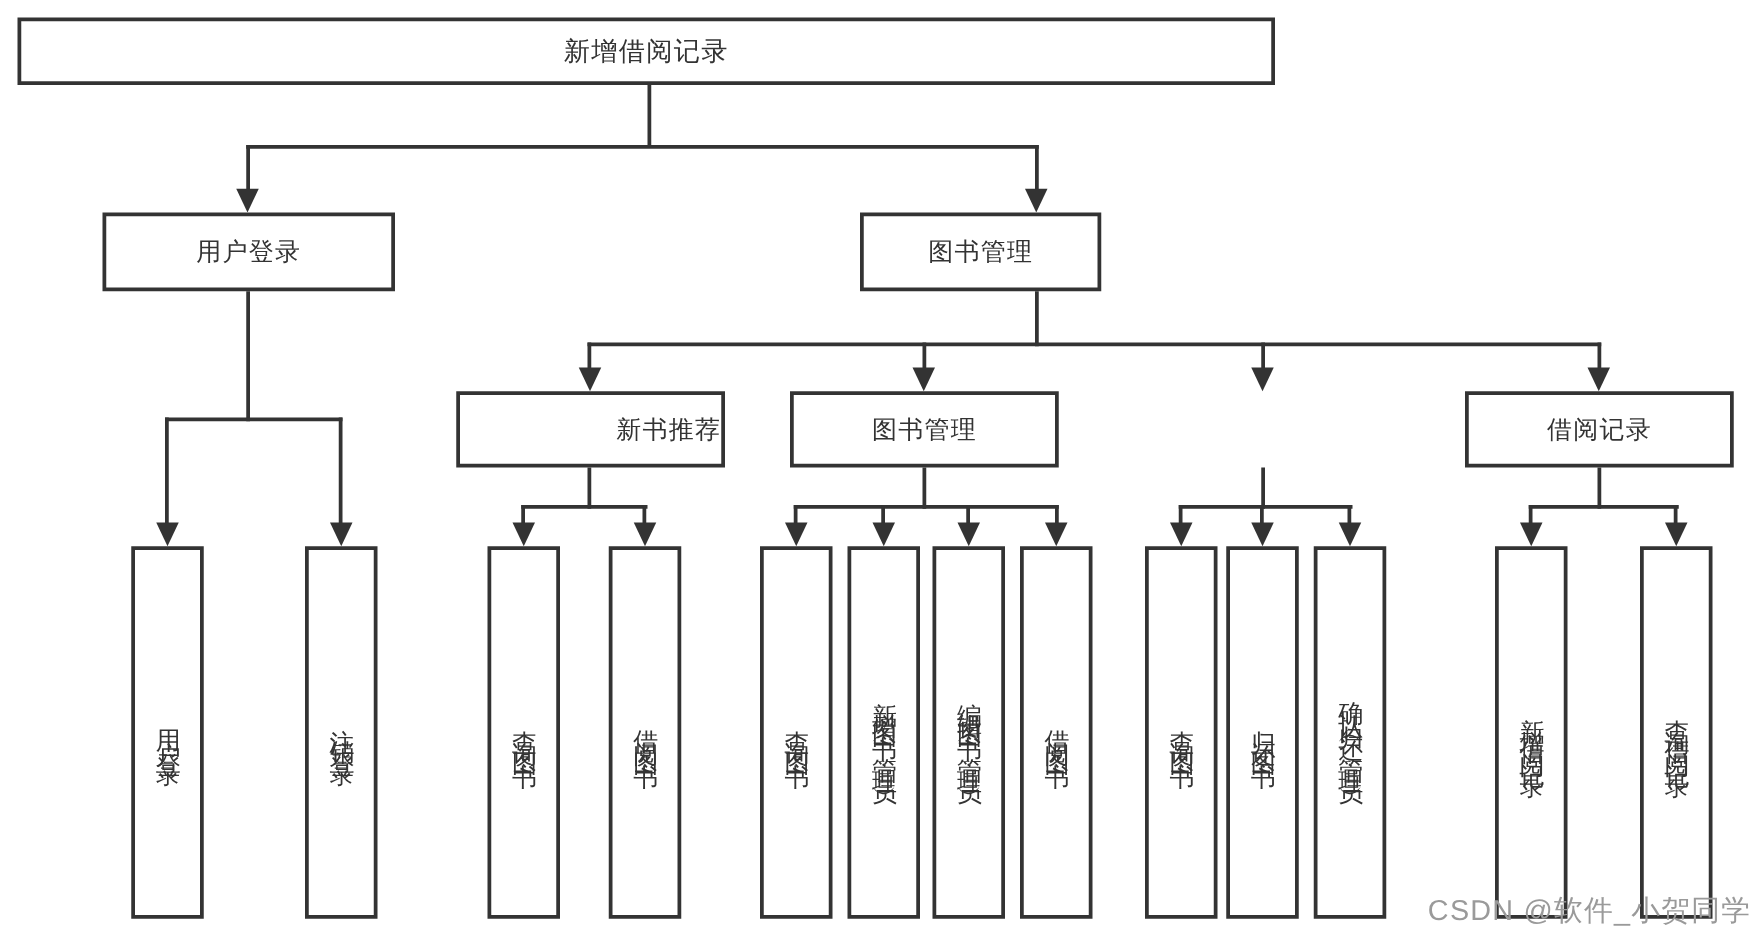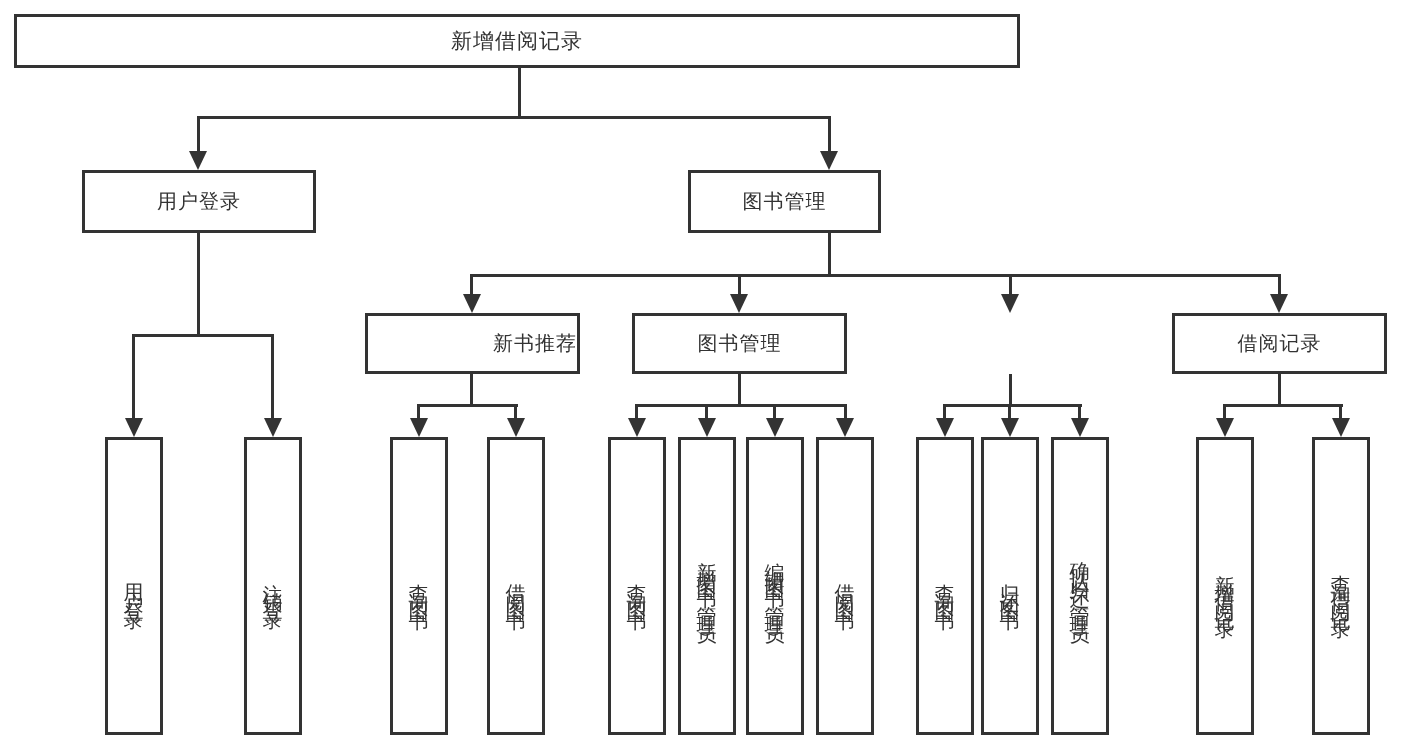--- a/index.html
+++ b/index.html
@@ -189,14 +189,15 @@
     <span class="vtext">确认归还（管理员）</span>
   </div>
 
   <div class="box leaf" style="left:1196px;">
     <span class="vtext">新增借阅记录</span>
   </div>
   <div class="box leaf" style="left:1312px;">
     <span class="vtext">查询借阅记录</span>
   </div>
 
+  <div class="watermark">CSDN @软件_小贺同学</div>
 
 </div>
 
 </body></html>

